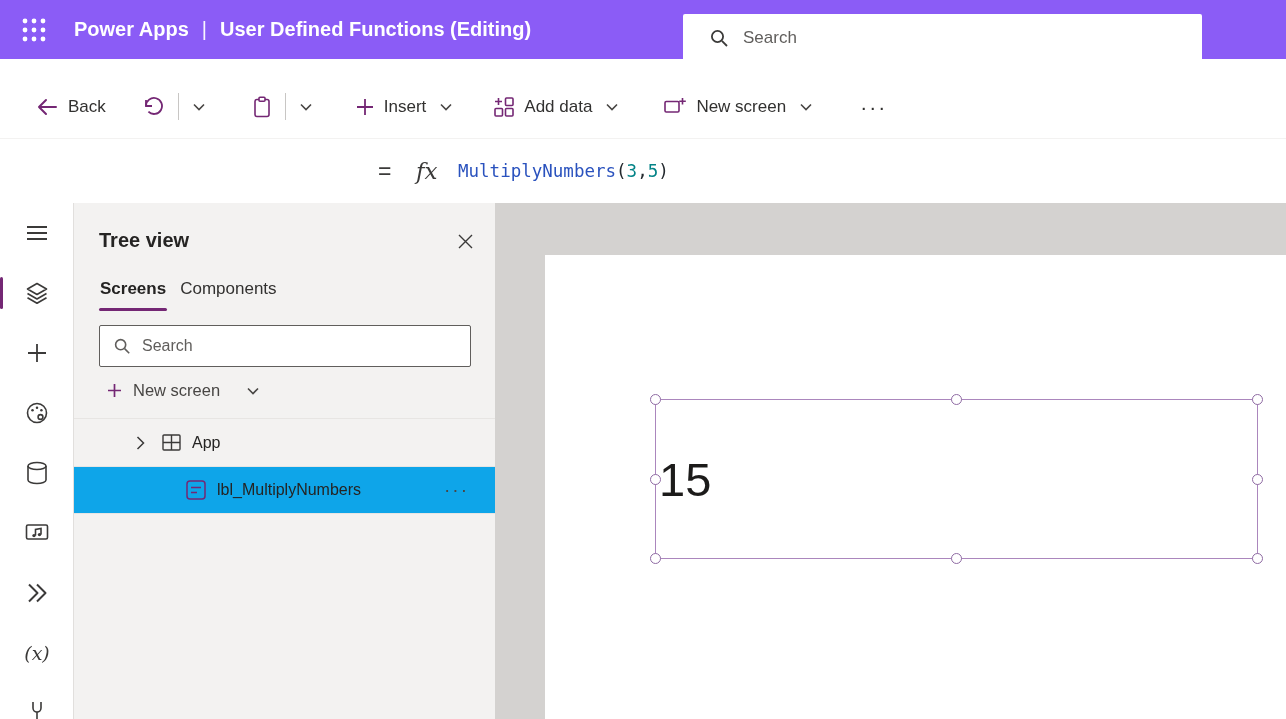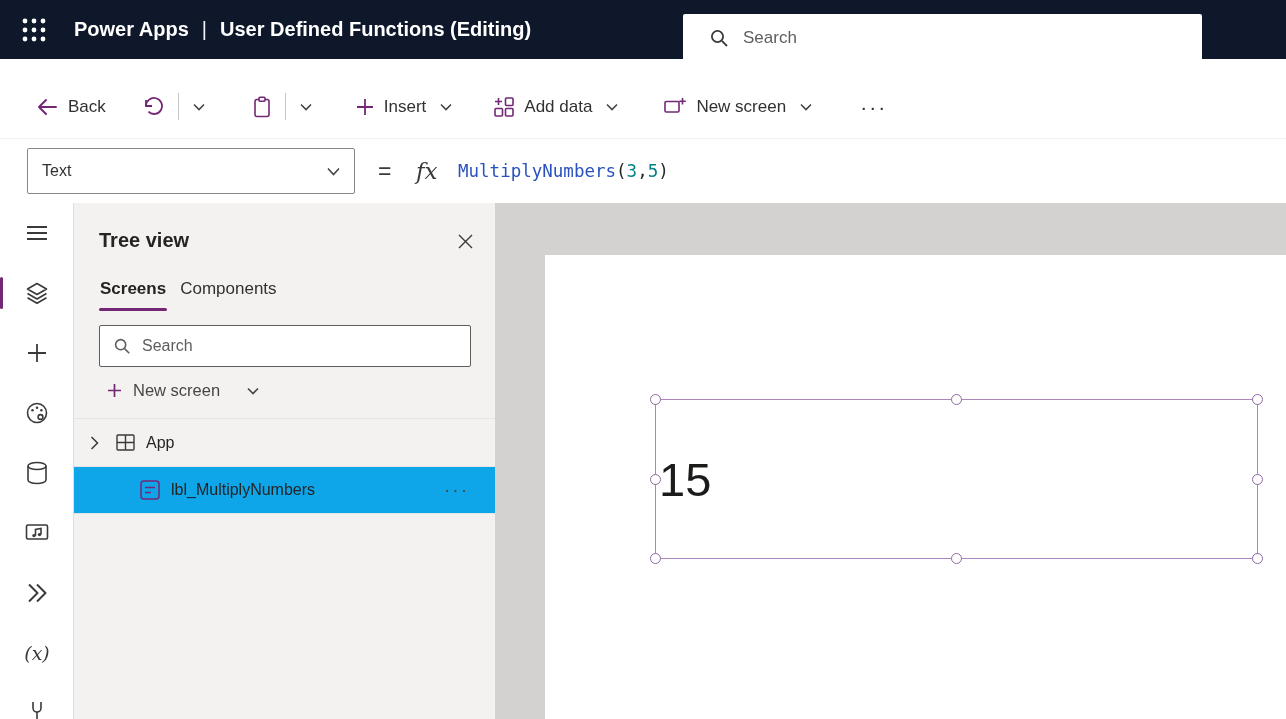--- a/index.html
+++ b/index.html
@@ -1,20 +1,20 @@
 <!DOCTYPE html>
 <html><head>
 <meta charset="utf-8">
 <style>
   * { margin:0; padding:0; box-sizing:border-box; }
   body { font-family:"Liberation Sans", sans-serif; background:#fff; }
   .app { position:relative; width:1286px; height:719px; overflow:hidden; background:#fff; }
 
   
-  .topbar { position:absolute; top:0; left:0; width:100%; height:59px; background:#0f172a; display:flex; align-items:center; }
+  .topbar { position:absolute; top:0; left:0; width:100%; height:59px; background:#8b5cf6; display:flex; align-items:center; }
   .waffle { width:44px; height:44px; margin-left:12px; background:transparent; border:none; display:flex; align-items:center; justify-content:center; cursor:pointer; }
   .brandwrap { display:flex; align-items:center; margin-left:18px; color:#fff; font-size:20px; font-weight:700; white-space:nowrap; }
   .brandwrap .sep { margin:0 13px; font-weight:400; opacity:.95; }
   .hsearch { position:absolute; left:683px; top:14px; width:519px; height:47px; background:#fff; border-radius:2px; display:flex; align-items:center; padding-left:26px; }
   .hsearch svg { flex:none; }
   .hsearch input { flex:1; border:none; outline:none; background:transparent; font-family:inherit; font-size:17px; color:#323130; margin-left:14px; }
   input::placeholder { color:#605e5c; }
 
   
   .toolbar { position:absolute; top:75px; left:0; width:100%; height:64px; background:#fff; display:flex; align-items:center; padding-left:36px; border-bottom:1px solid #f3f2f1; }
@@ -50,21 +50,21 @@
   .tabs { position:absolute; left:25px; top:76px; display:flex; gap:12px; }
   .tab { background:transparent; border:none; font-family:inherit; font-size:17px; color:#323130; padding:0 1px 12px 1px; position:relative; cursor:pointer; }
   .tab.active { font-weight:700; color:#242322; }
   .tab.active::after { content:""; position:absolute; left:0; right:0; bottom:0; height:3px; background:#742774; border-radius:2px; }
   .tv-search { position:absolute; left:25px; top:122px; width:372px; height:42px; background:#fff; border:1px solid #605e5c; border-radius:2px; display:flex; align-items:center; padding-left:13px; }
   .tv-search input { flex:1; border:none; outline:none; background:transparent; font-family:inherit; font-size:16px; color:#323130; margin-left:11px; }
   .newscreen { position:absolute; left:33px; top:178px; display:flex; align-items:center; background:transparent; border:none; cursor:pointer; font-family:inherit; }
   .newscreen .lbl { font-size:16.5px; color:#484644; margin-left:11px; }
   .newscreen .chev { margin-left:27px; display:flex; }
   .tlist { position:absolute; left:0; top:215px; width:100%; }
-  .trow { display:flex; align-items:center; height:48px; border-top:1px solid #e7e5e3; cursor:pointer; font-size:16px; color:#252423; }
+  .trow { display:flex; align-items:center; height:48px; border-top:1px solid #e7e5e3; cursor:pointer; font-size:16px; color:#252423;padding-left:46px; }
   .trow:last-child { border-bottom:1px solid #e7e5e3; }
   .trow .tchev { width:10px; margin-left:16px; display:flex; flex:none; }
   .trow .ticon { margin-left:16px; display:flex; flex:none; }
   .trow .tlabel { margin-left:11px; flex:1; }
   .trow.selected { background:#0ea5e9; }
   .trow.selected .ticon { margin-left:66px; }
   .trow .dots { margin-right:26px; font-size:19px; letter-spacing:2px; color:#484644; }
 
   
   .canvas { position:absolute; left:495px; top:203px; right:0; bottom:0; background:#d4d2d0;padding-left:32px; }
@@ -184,26 +184,20 @@
           <svg width="12" height="8" viewBox="0 0 12 8" fill="none" stroke="#484644" stroke-width="1.6">
             <path d="M1 1.5 L6 6.5 L11 1.5"></path>
           </svg>
         </span>
     </button>
 
     <button class="tbtn overflow ml48">···</button>
   </div>
 
   <div class="formulabar">
-    <div class="propselect">
-      <span class="pval">Text</span>
-      <svg width="13" height="9" viewBox="0 0 13 9" fill="none" stroke="#484644" stroke-width="1.6">
-          <path d="M1 1.5 L6.5 7.5 L12 1.5"></path>
-        </svg>
-    </div>
     <span class="equals">=</span>
     <span class="fx">fx</span>
     <div class="formula"><span class="tok fn">MultiplyNumbers</span><span class="tok punct">(</span><span class="tok num">3</span><span class="tok punct">,</span><span class="tok num">5</span><span class="tok punct">)</span></div>
   </div>
 
   <nav class="rail">
     <button class="ritem">
       <svg width="22" height="16" viewBox="0 0 22 16" stroke="#3b3a39" stroke-width="2" fill="none">
           <path d="M1 2 h20 M1 8 h20 M1 14 h20"></path>
         </svg>

